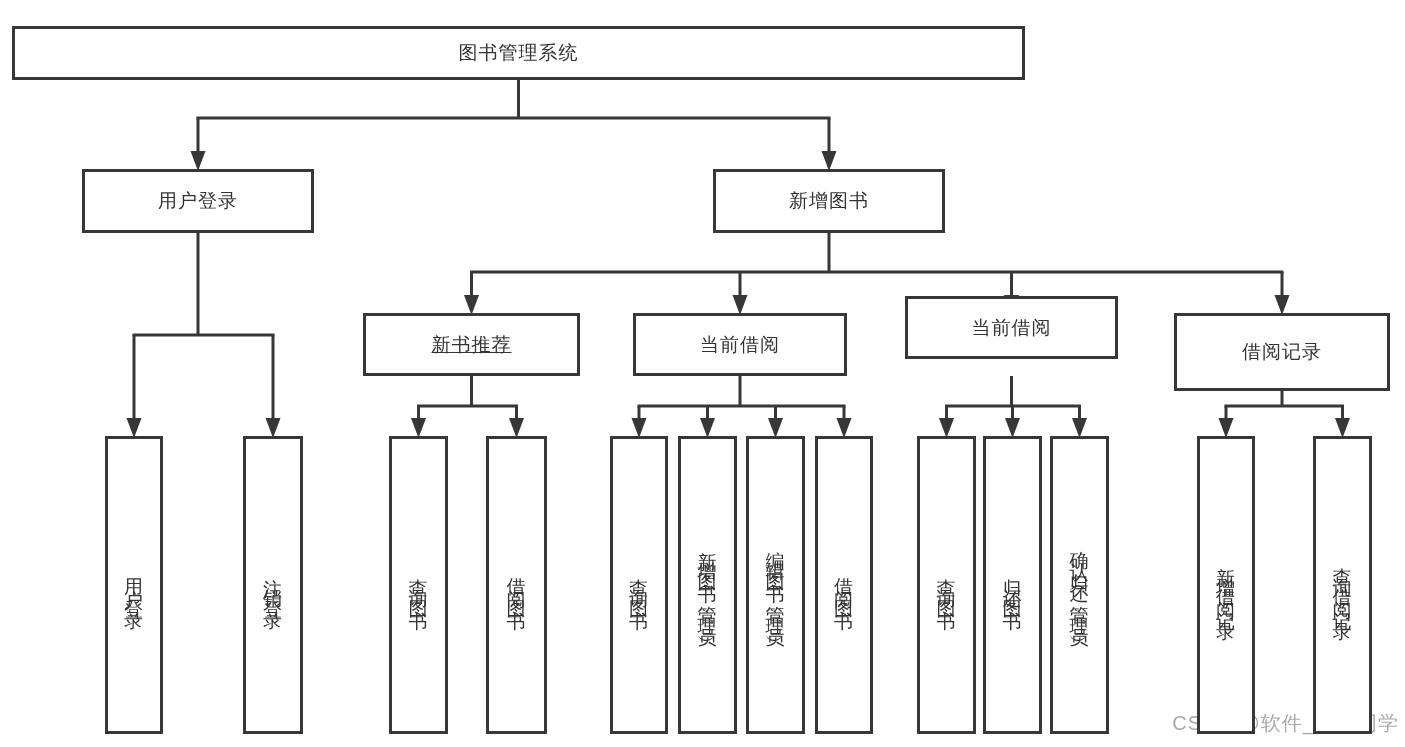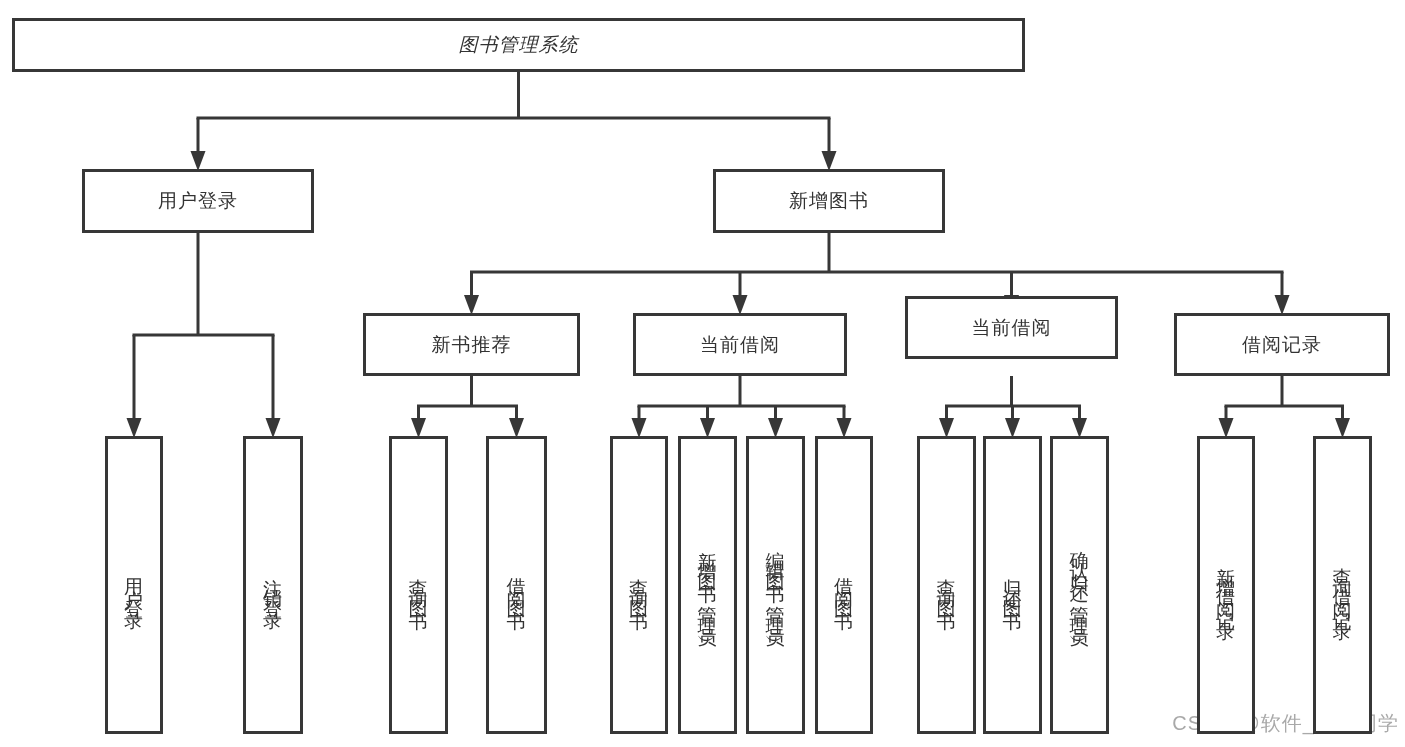--- a/index.html
+++ b/index.html
@@ -111,39 +111,39 @@
       <line x1="1079.5" y1="406" x2="1079.5" y2="421"></line>
       <polygon points="1072,418 1087,418 1079.5,438"></polygon>
       <line x1="1282" y1="376" x2="1282" y2="406"></line>
       <line x1="1224.5" y1="406" x2="1344" y2="406"></line>
       <line x1="1226" y1="406" x2="1226" y2="421"></line>
       <polygon points="1218.5,418 1233.5,418 1226,438"></polygon>
       <line x1="1342.5" y1="406" x2="1342.5" y2="421"></line>
       <polygon points="1335,418 1350,418 1342.5,438"></polygon>
     </svg>
   <div class="watermark">CSDN @软件_小贺同学</div>
-<div class="node" style="left: 12px; top: 18px; width: 1013px; height: 54px; font-style: italic;">
+<div class="node" style="left: 12px; top: 26px; width: 1013px; height: 54px;">
       <span>图书管理系统</span>
     </div>
     <div class="node" style="left: 82px; top: 169px; width: 232px; height: 64px;">
       <span>用户登录</span>
     </div>
     <div class="node" style="left: 713px; top: 169px; width: 232px; height: 64px;">
       <span>新增图书</span>
     </div>
-    <div class="node" style="left: 363px; top: 313px; width: 217px; height: 63px;">
+    <div class="node" style="left: 363px; top: 313px; width: 217px; height: 63px; text-decoration: underline;">
       <span>新书推荐</span>
     </div>
     <div class="node" style="left: 633px; top: 313px; width: 214px; height: 63px;">
       <span>当前借阅</span>
     </div>
     <div class="node" style="left: 905px; top: 296px; width: 213px; height: 63px;">
       <span>当前借阅</span>
     </div>
-    <div class="node" style="left: 1174px; top: 313px; width: 216px; height: 63px;">
+    <div class="node" style="left: 1174px; top: 313px; width: 216px; height: 78px;">
       <span>借阅记录</span>
     </div>
     <div class="node vertical" style="left: 105px; top: 436px; width: 58px; height: 298px;">
       <span>用户登录</span>
     </div>
     <div class="node vertical" style="left: 243px; top: 436px; width: 60px; height: 298px;">
       <span>注销登录</span>
     </div>
     <div class="node vertical" style="left: 389px; top: 436px; width: 59px; height: 298px;">
       <span>查询图书</span>

